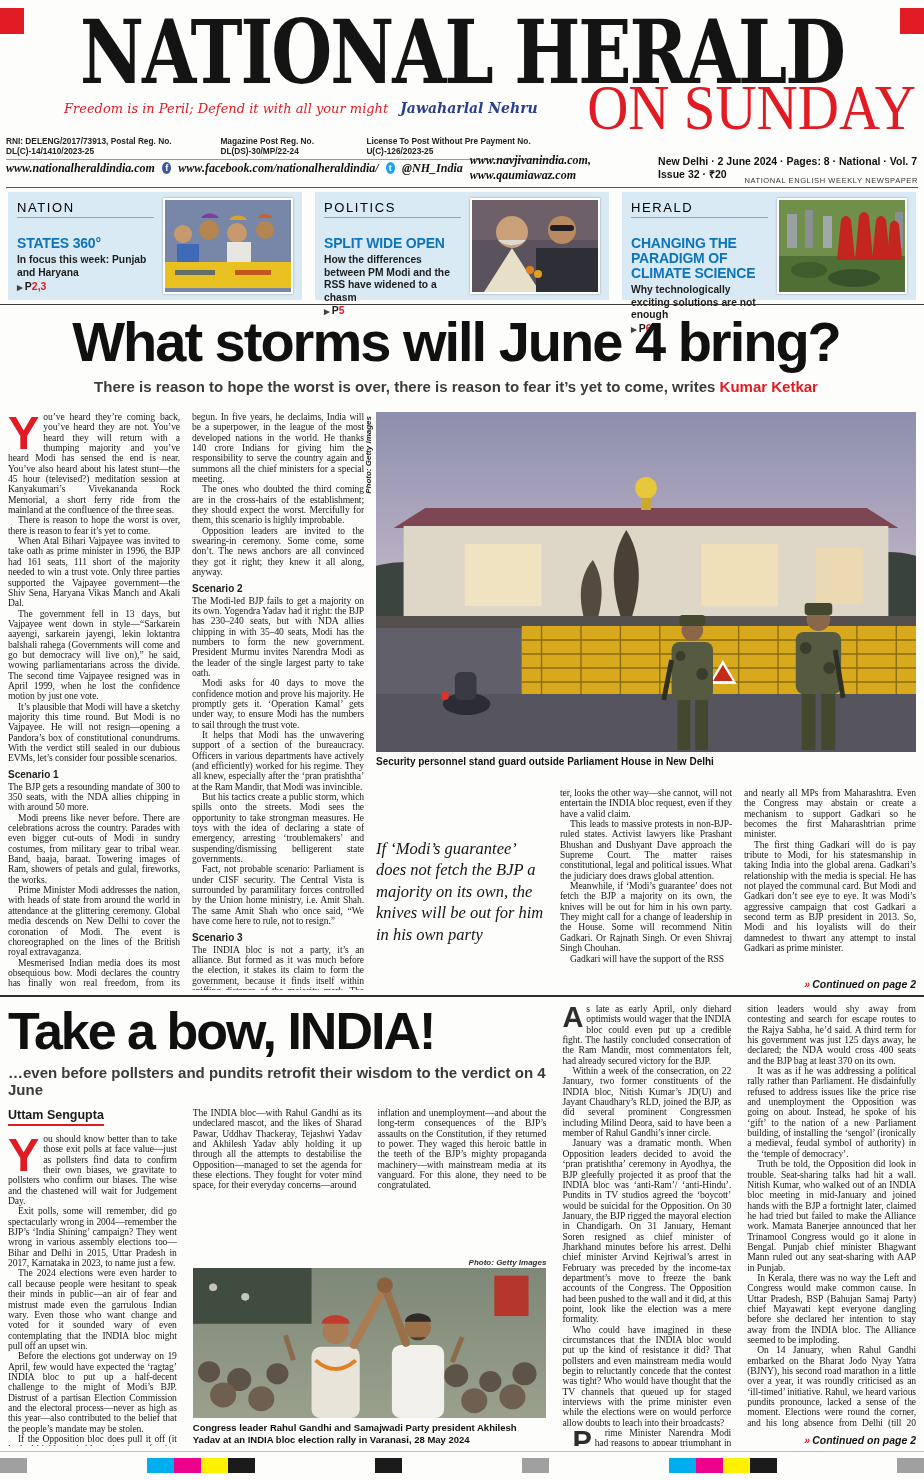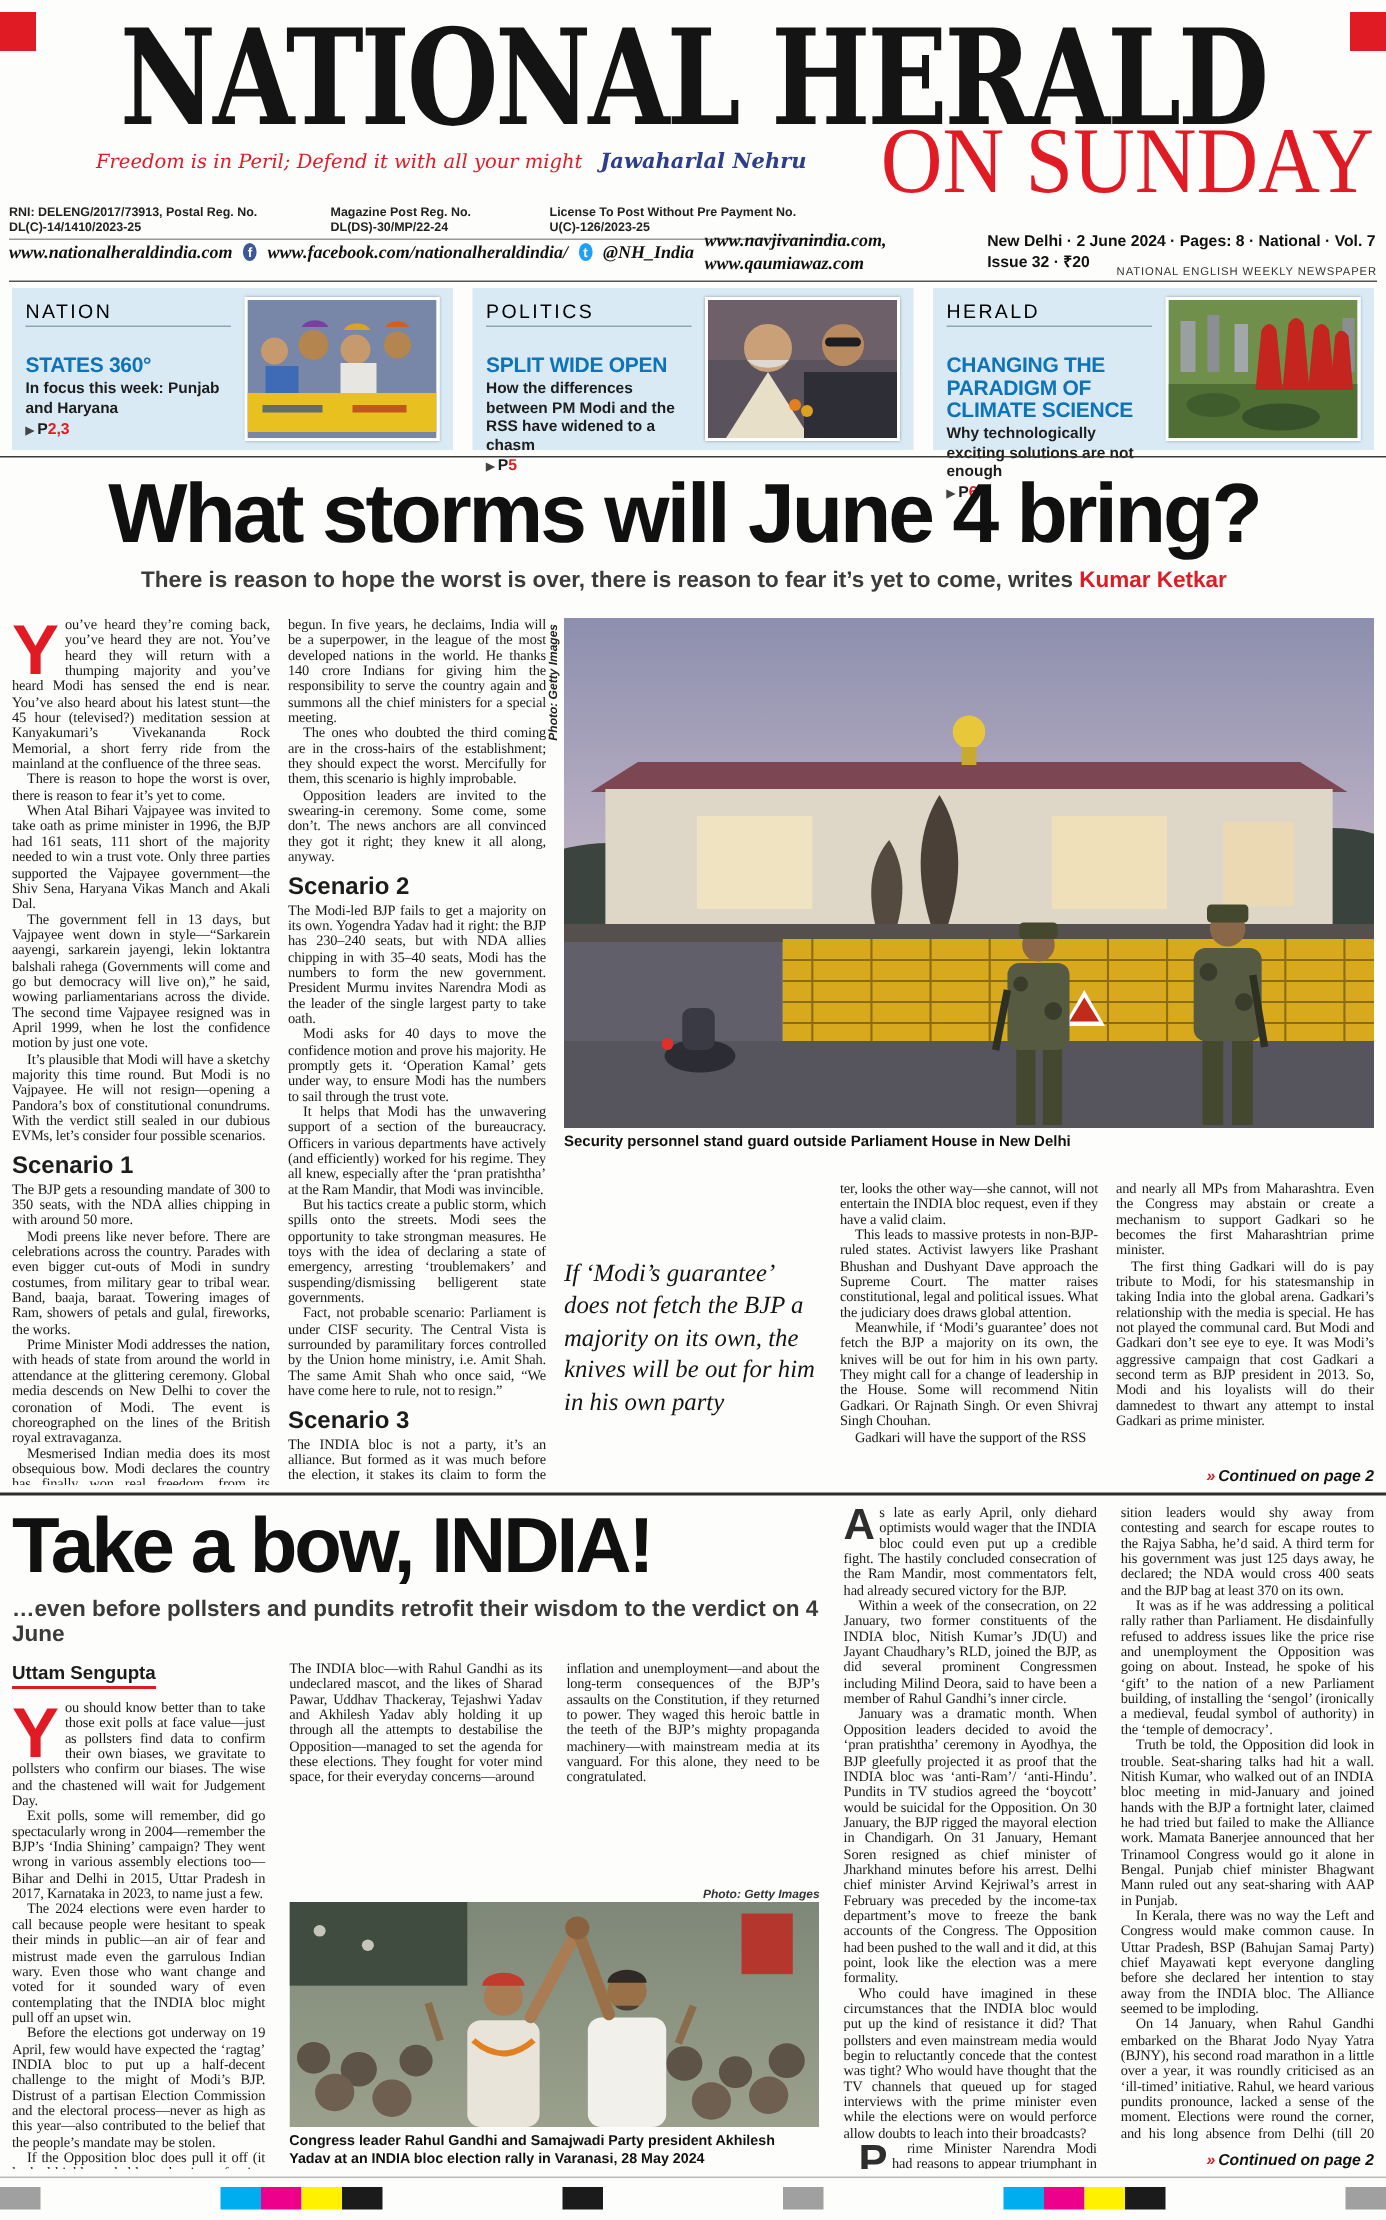--- a/index.html
+++ b/index.html
@@ -76,21 +76,21 @@
   .a-pq{grid-area:pq;padding-top:64px;font-style:italic;font-size:16.5px;line-height:1.3;
     font-family:"Liberation Serif",serif;color:#151515;}
   .a-c4{grid-area:c4;padding-top:14px;overflow:hidden;}
   .a-c5{grid-area:c5;padding-top:14px;display:flex;flex-direction:column;min-height:0;}
   .a-c5 .bt{flex:1;overflow:hidden;}
 
   
   .bt p{margin:0;font-size:9.6px;line-height:10.35px;text-align:justify;text-indent:10px;
     letter-spacing:-.1px;color:#191919;}
   .bt p:first-child{text-indent:0;}
-  .scen{font-family:"Liberation Sans",sans-serif;font-weight:bold;font-size:16px;margin:5px 0 2px;}
+  .scen{font-family:"Liberation Sans",sans-serif;font-weight:bold;font-size:10px;margin:5px 0 2px;}
   .dc-red > p:first-child::first-letter{float:left;font-family:"Liberation Sans",sans-serif;
     font-weight:bold;color:var(--red);font-size:47px;line-height:38px;padding:2px 4px 0 0;}
   .dc-ap p:nth-of-type(1)::first-letter,
   .dc-ap p:nth-of-type(5)::first-letter{float:left;font-family:"Liberation Sans",sans-serif;
     font-weight:bold;color:#2e2e2e;font-size:29px;line-height:24px;padding:1px 3px 0 0;}
   .cont{margin-top:6px;text-align:right;font-family:"Liberation Sans",sans-serif;font-weight:bold;
     font-style:italic;font-size:10.5px;color:#141414;flex:none;}
   .cont .carr{color:var(--red);margin-right:2px;}
 
   .div2{position:absolute;top:995px;left:0;right:0;border-top:2px solid #2e2e2e;}

